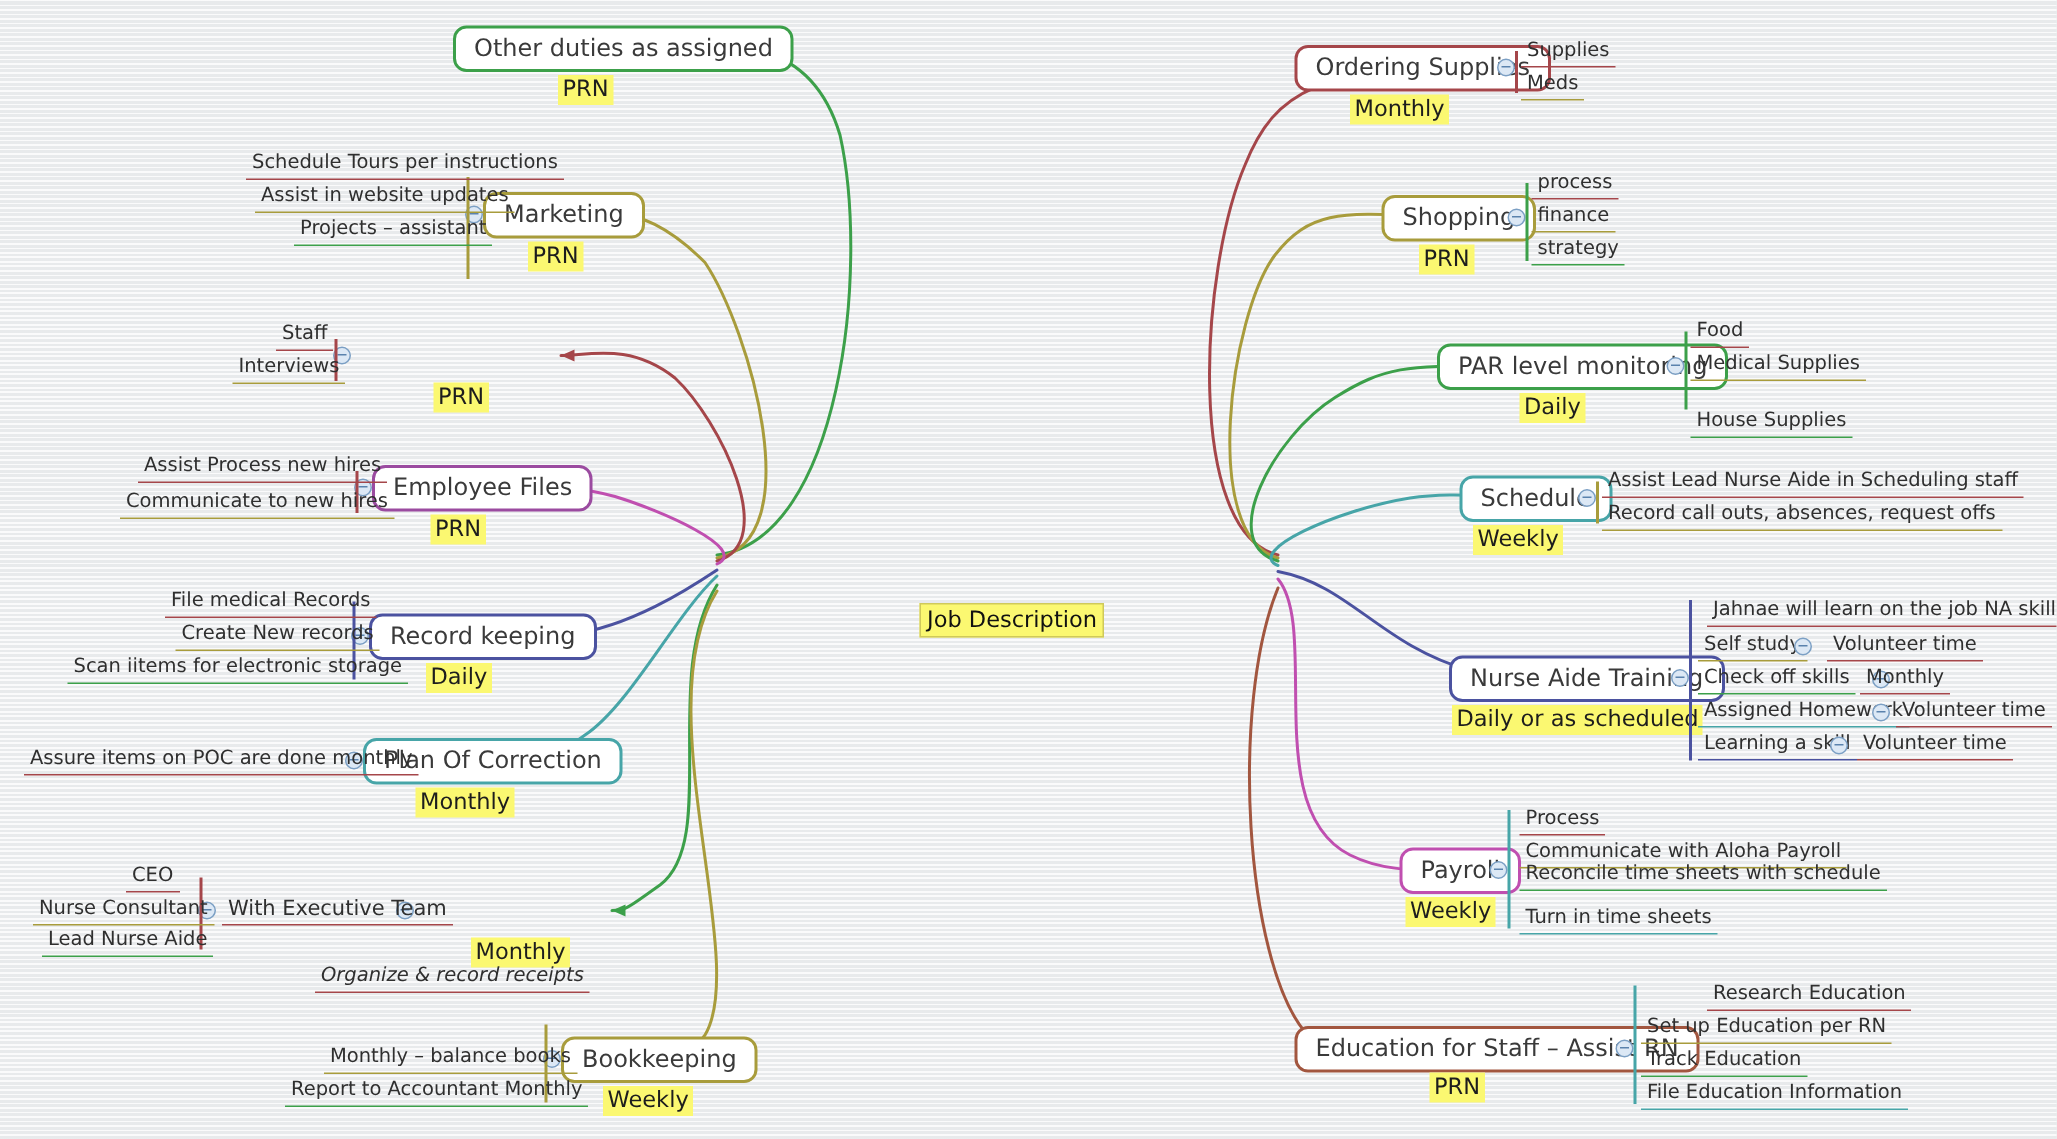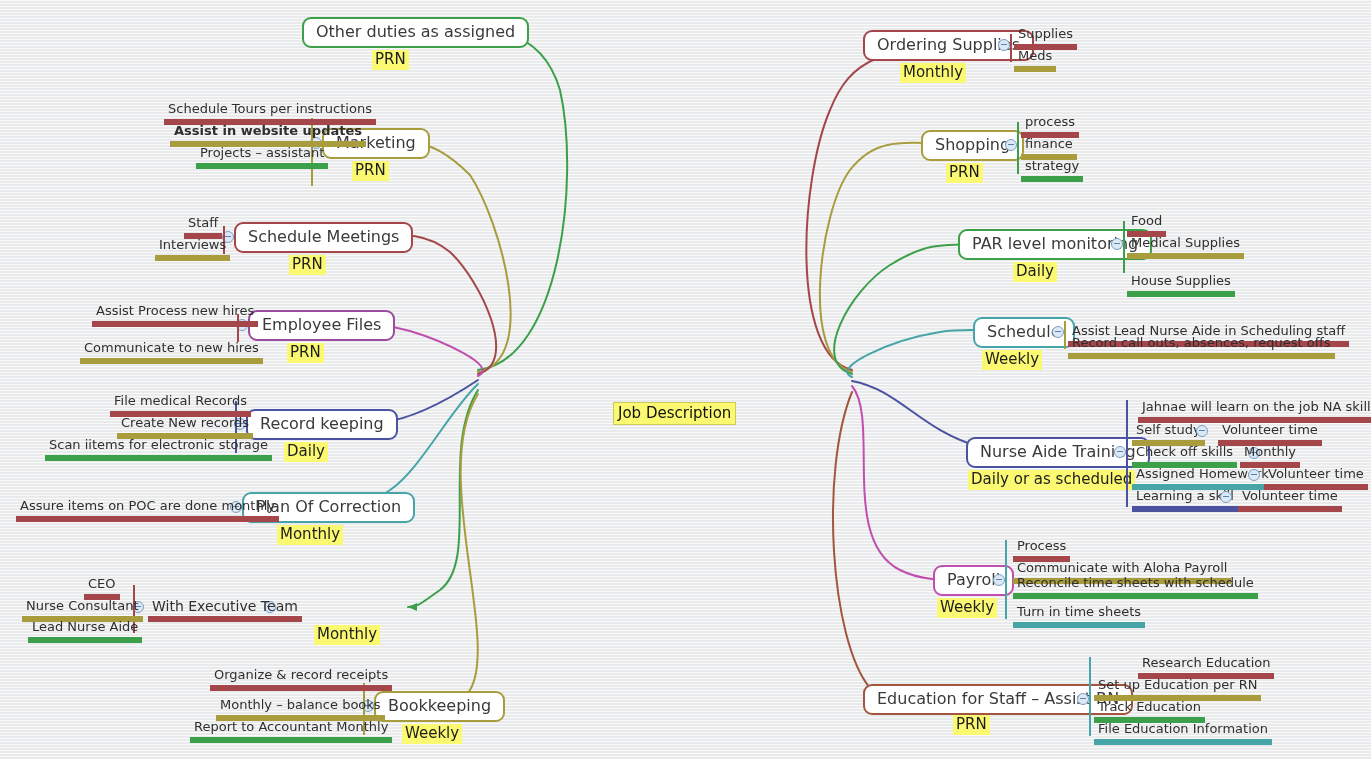--- a/index.html
+++ b/index.html
@@ -36,21 +36,21 @@
     position:absolute; background:#fbf871; color:#111;
     font-size:15px; padding:1px 4px 2px 4px; white-space:nowrap;
     border:1px solid #cfc95a;
   }
 
   
   .leaf {
     position:absolute; font-size:13px; color:#2f2f2f; white-space:nowrap;
     padding:0 4px 2px 4px; line-height:1.15;
   }
-  .leaf.u { border-bottom:6px solid #0ea5e9; }
+  .leaf.u { border-bottom:1px solid #0ea5e9; }
   .leaf.big { font-size:14px; }
 
   
   .spine { position:absolute; width:2px; background:#999; }
 
   
   .toggle {
     position:absolute; width:12px; height:12px; border-radius:50%;
     background:#dce8f5; border:1px solid #7b9fc4;
   }
@@ -110,40 +110,37 @@
   </div>
   <div class="freq" style="left:372px; top:50px;">PRN</div>
 
   <div class="node" style="left:322px; top:128px; border-color:#a89c3c;">
     <span>Marketing</span>
   </div>
   <div class="freq" style="left:352px; top:161px;">PRN</div>
   <div class="toggle" style="left:310px; top:137px;"></div>
   <div class="spine" style="left:311px; top:118px; height:68px; background:#a89c3c;"></div>
   <div class="leaf u" style="left:152px; top:102px; border-color:#a5464a;margin-left:12px;">Schedule Tours per instructions</div>
-  <div class="leaf u" style="left:170px; top:124px; border-color:#a89c3c;font-weight:bold;">Assist in website updates</div>
+  <div class="leaf u" style="left:170px; top:124px; border-color:#a89c3c;">Assist in website updates</div>
   <div class="leaf u" style="left:196px; top:146px; border-color:#3ca04a;text-align:right;">Projects – assistant</div>
 
-  <div class="node" style="left:234px; top:222px; border-color:#a5464a;">
-    <span>Schedule Meetings</span>
-  </div>
   <div class="freq" style="left:289px; top:255px;">PRN</div>
   <div class="toggle" style="left:222px; top:231px;"></div>
   <div class="spine" style="left:223px; top:226px; height:28px; background:#a5464a;"></div>
   <div class="leaf u" style="left:184px; top:216px; border-color:#a5464a;">Staff</div>
   <div class="leaf u" style="left:155px; top:238px; border-color:#a89c3c;">Interviews</div>
 
   <div class="node" style="left:248px; top:310px; border-color:#9b4ba0;">
     <span>Employee Files</span>
   </div>
   <div class="freq" style="left:287px; top:343px;">PRN</div>
   <div class="toggle" style="left:236px; top:319px;"></div>
   <div class="spine" style="left:237px; top:314px; height:28px; background:#a5464a;"></div>
   <div class="leaf u" style="left:92px; top:304px; border-color:#a5464a;">Assist Process new hires</div>
-  <div class="leaf u" style="left:80px; top:341px; border-color:#a89c3c;text-align:right;">Communicate to new hires</div>
+  <div class="leaf u" style="left:80px; top:328px; border-color:#a89c3c;text-align:right;">Communicate to new hires</div>
 
   <div class="node" style="left:246px; top:409px; border-color:#4b52a0;">
     <span>Record keeping</span>
   </div>
   <div class="freq" style="left:284px; top:442px;">Daily</div>
   <div class="toggle" style="left:234px; top:418px;"></div>
   <div class="spine" style="left:235px; top:401px; height:52px; background:#4b52a0;"></div>
   <div class="leaf u" style="left:110px; top:394px; border-color:#a5464a;">File medical Records</div>
   <div class="leaf u" style="left:117px; top:416px; border-color:#a89c3c;">Create New records</div>
   <div class="leaf u" style="left:45px; top:438px; border-color:#3ca04a;">Scan iitems for electronic storage</div>
@@ -163,21 +160,21 @@
   <div class="leaf u" style="left:84px; top:577px; border-color:#a5464a;">CEO</div>
   <div class="leaf u" style="left:22px; top:599px; border-color:#a89c3c;">Nurse Consultant</div>
   <div class="leaf u" style="left:28px; top:620px; border-color:#3ca04a;">Lead Nurse Aide</div>
 
   <div class="node" style="left:374px; top:691px; border-color:#a89c3c;">
     <span>Bookkeeping</span>
   </div>
   <div class="freq" style="left:402px; top:724px;">Weekly</div>
   <div class="toggle" style="left:362px; top:700px;"></div>
   <div class="spine" style="left:363px; top:683px; height:52px; background:#a89c3c;"></div>
-  <div class="leaf u" style="left:210px; top:668px; border-color:#a5464a;">Organize &amp; record receipts</div>
+  <div class="leaf u" style="left:210px; top:644px; border-color:#a5464a;font-style:italic;">Organize &amp; record receipts</div>
   <div class="leaf u" style="left:216px; top:698px; border-color:#a89c3c;">Monthly – balance books</div>
   <div class="leaf u" style="left:190px; top:720px; border-color:#3ca04a;">Report to Accountant Monthly</div>
 
   <div class="node" style="left:863px; top:30px; border-color:#a5464a;">
     <span>Ordering Supplies</span>
   </div>
   <div class="freq" style="left:900px; top:63px;">Monthly</div>
   <div class="toggle" style="left:998px; top:39px;"></div>
   <div class="spine" style="left:1010px; top:34px; height:28px; background:#a5464a;"></div>
   <div class="leaf u" style="left:1014px; top:27px; border-color:#a5464a;">Supplies</div>
@@ -202,21 +199,21 @@
   <div class="leaf u" style="left:1127px; top:214px; border-color:#a5464a;">Food</div>
   <div class="leaf u" style="left:1127px; top:236px; border-color:#a89c3c;">Medical Supplies</div>
   <div class="leaf u" style="left:1127px; top:274px; border-color:#3ca04a;">House Supplies</div>
 
   <div class="node" style="left:973px; top:317px; border-color:#47a5a8;">
     <span>Schedule</span>
   </div>
   <div class="freq" style="left:982px; top:350px;">Weekly</div>
   <div class="toggle" style="left:1052px; top:326px;"></div>
   <div class="spine" style="left:1064px; top:321px; height:28px; background:#a89c3c;"></div>
-  <div class="leaf u" style="left:1068px; top:314px; border-color:#a5464a;margin-top:10px;">Assist Lead Nurse Aide in Scheduling staff</div>
+  <div class="leaf u" style="left:1068px; top:314px; border-color:#a5464a;">Assist Lead Nurse Aide in Scheduling staff</div>
   <div class="leaf u" style="left:1068px; top:336px; border-color:#a89c3c;">Record call outs, absences, request offs</div>
 
   <div class="node" style="left:966px; top:437px; border-color:#4b52a0;">
     <span>Nurse Aide Training</span>
   </div>
   <div class="freq" style="left:968px; top:470px;">Daily or as scheduled</div>
   <div class="toggle" style="left:1114px; top:446px;"></div>
   <div class="spine" style="left:1126px; top:400px; height:107px; background:#4b52a0;"></div>
   <div class="leaf u" style="left:1138px; top:400px; border-color:#a5464a;">Jahnae will learn on the job NA skills</div>
 

